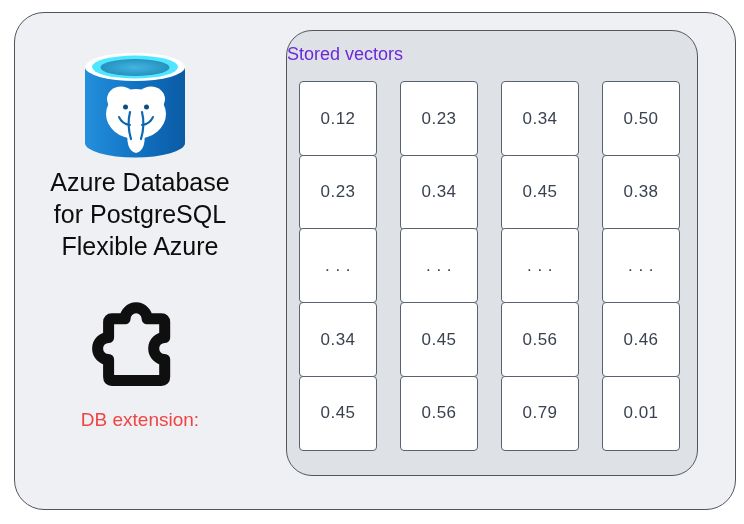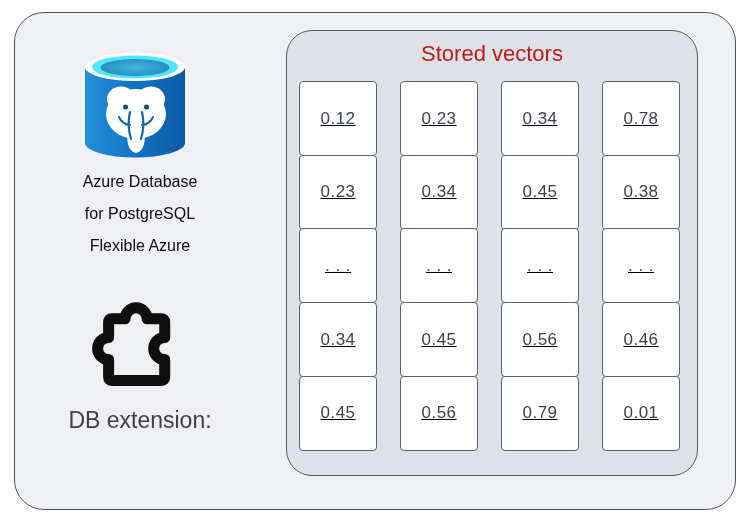--- a/index.html
+++ b/index.html
@@ -13,39 +13,39 @@
     background:#eef0f3;border:1.6px solid #50555b;border-radius:30px;
     box-sizing:border-box;
   }
   
   .left-col{
     position:absolute;left:12px;top:0;width:256px;height:498px;
   }
   .db-icon{position:absolute;left:73px;top:52px;width:100px;height:106px;}
   .azure-label{
     position:absolute;left:3px;top:166px;width:250px;
-    text-align:center;font-size:16px;line-height:32px;color:#0d0d0d;
+    text-align:center;font-size:25px;line-height:32px;color:#0d0d0d;
   }
   .puzzle-icon{position:absolute;left:68px;top:288px;width:110px;height:110px;}
   .ext-label{
     position:absolute;left:3px;top:404px;width:250px;
-    text-align:center;font-size:23px;line-height:32px;color:#404040;
+    text-align:center;font-size:19px;line-height:32px;color:#ef4444;
   }
   
   .panel{
     position:absolute;left:286px;top:30px;width:412px;height:446px;
     background:#dee1e5;border:1.4px solid #54585d;border-radius:26px;
     box-sizing:border-box;padding-top:11px;
   }
   .panel-title{
-    text-align:center;font-size:22px;line-height:24px;color:#b91c1c;
+    font-size:18px;line-height:24px;color:#6d28d9;
     height:24px;
   }
   .vgrid{
-    display:flex;gap:23px;padding:0 12px;margin-top:15px;text-decoration:underline;
+    display:flex;gap:23px;padding:0 12px;margin-top:15px;
   }
   .vcol{flex:none;width:78px;display:flex;flex-direction:column;}
   .vcell{
     box-sizing:border-box;width:78px;height:75px;
     background:#ffffff;border:1.3px solid #59636f;border-radius:4px;
     display:flex;align-items:center;justify-content:center;
     font-size:17px;color:#3a4250;letter-spacing:0.5px;
   }
   .vcell + .vcell{margin-top:-1.3px;}
 </style>
@@ -123,20 +123,20 @@
         <div class="vcell">0.56</div>
       </div>
       <div class="vcol">
         <div class="vcell">0.34</div>
         <div class="vcell">0.45</div>
         <div class="vcell">. . .</div>
         <div class="vcell">0.56</div>
         <div class="vcell">0.79</div>
       </div>
       <div class="vcol">
-        <div class="vcell">0.78</div>
+        <div class="vcell">0.50</div>
         <div class="vcell">0.38</div>
         <div class="vcell">. . .</div>
         <div class="vcell">0.46</div>
         <div class="vcell">0.01</div>
       </div>
     </div>
 </div>
 
 </body></html>

